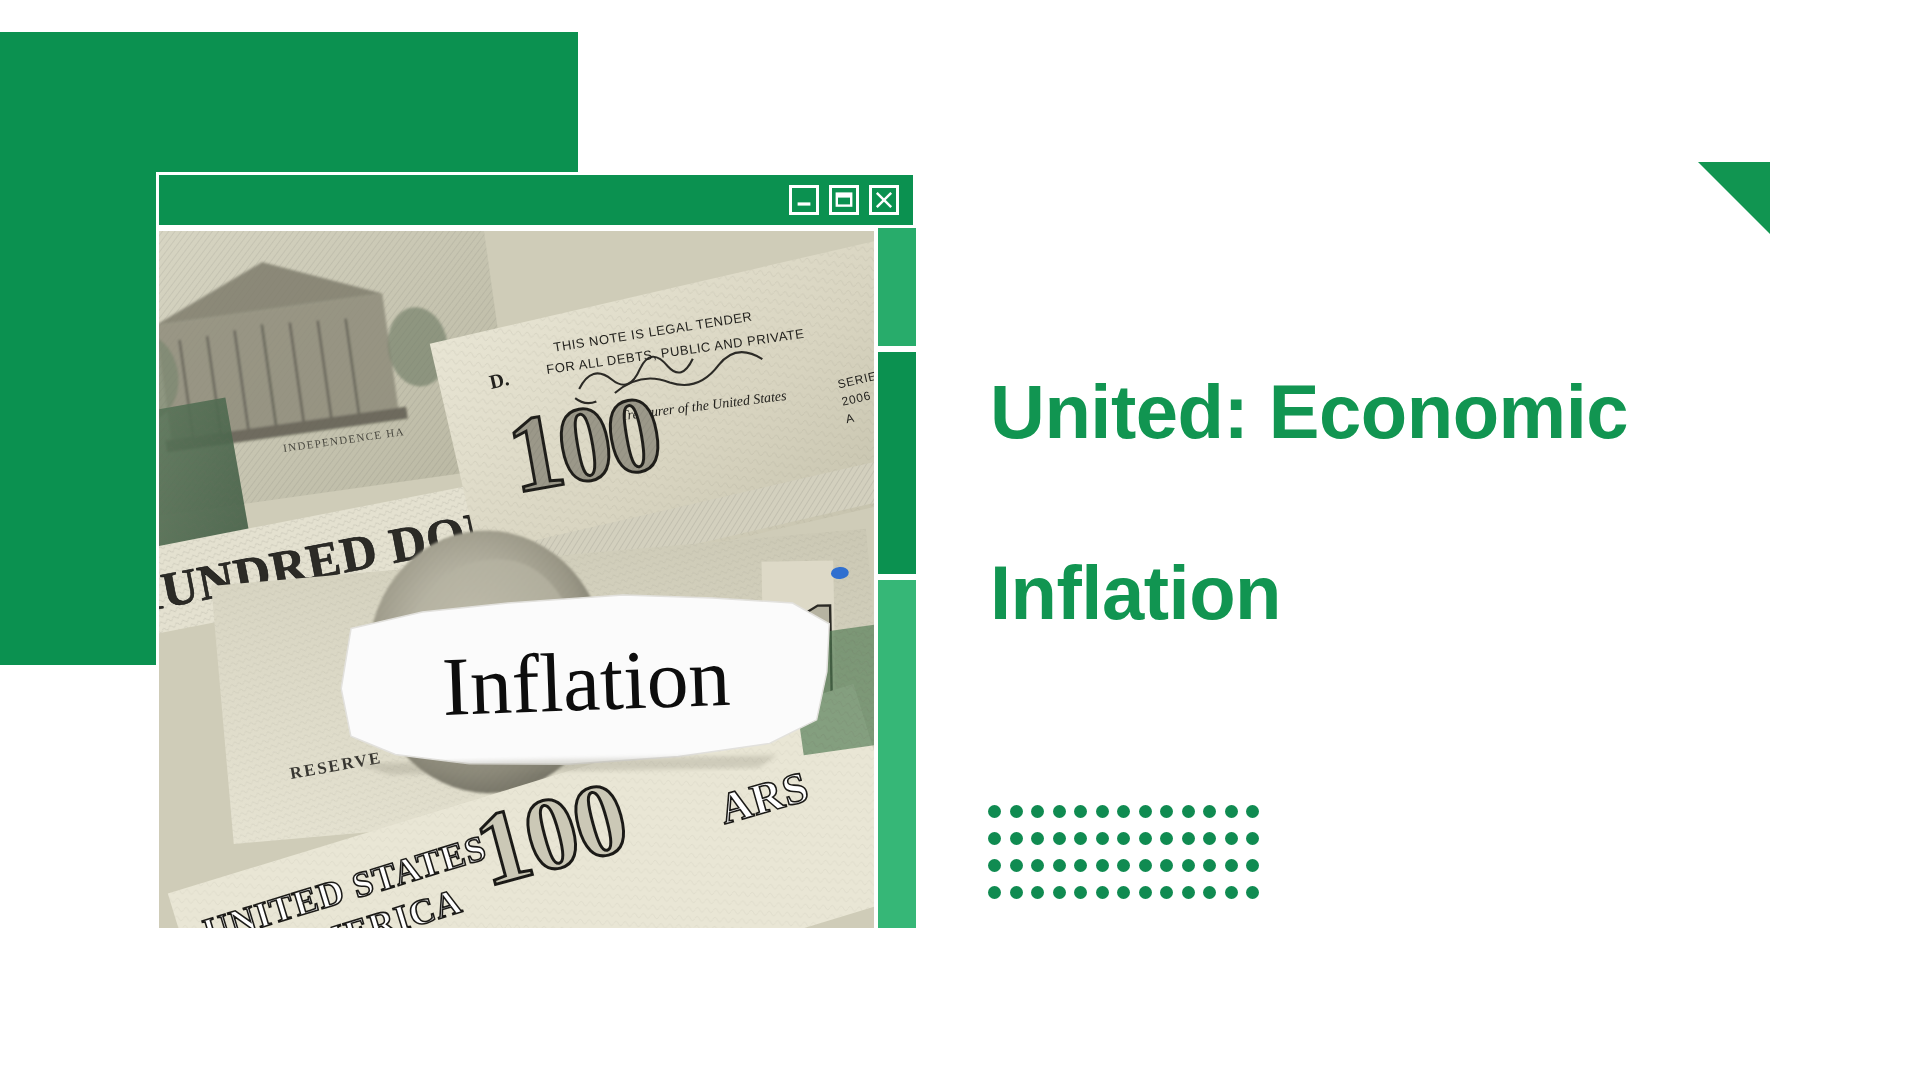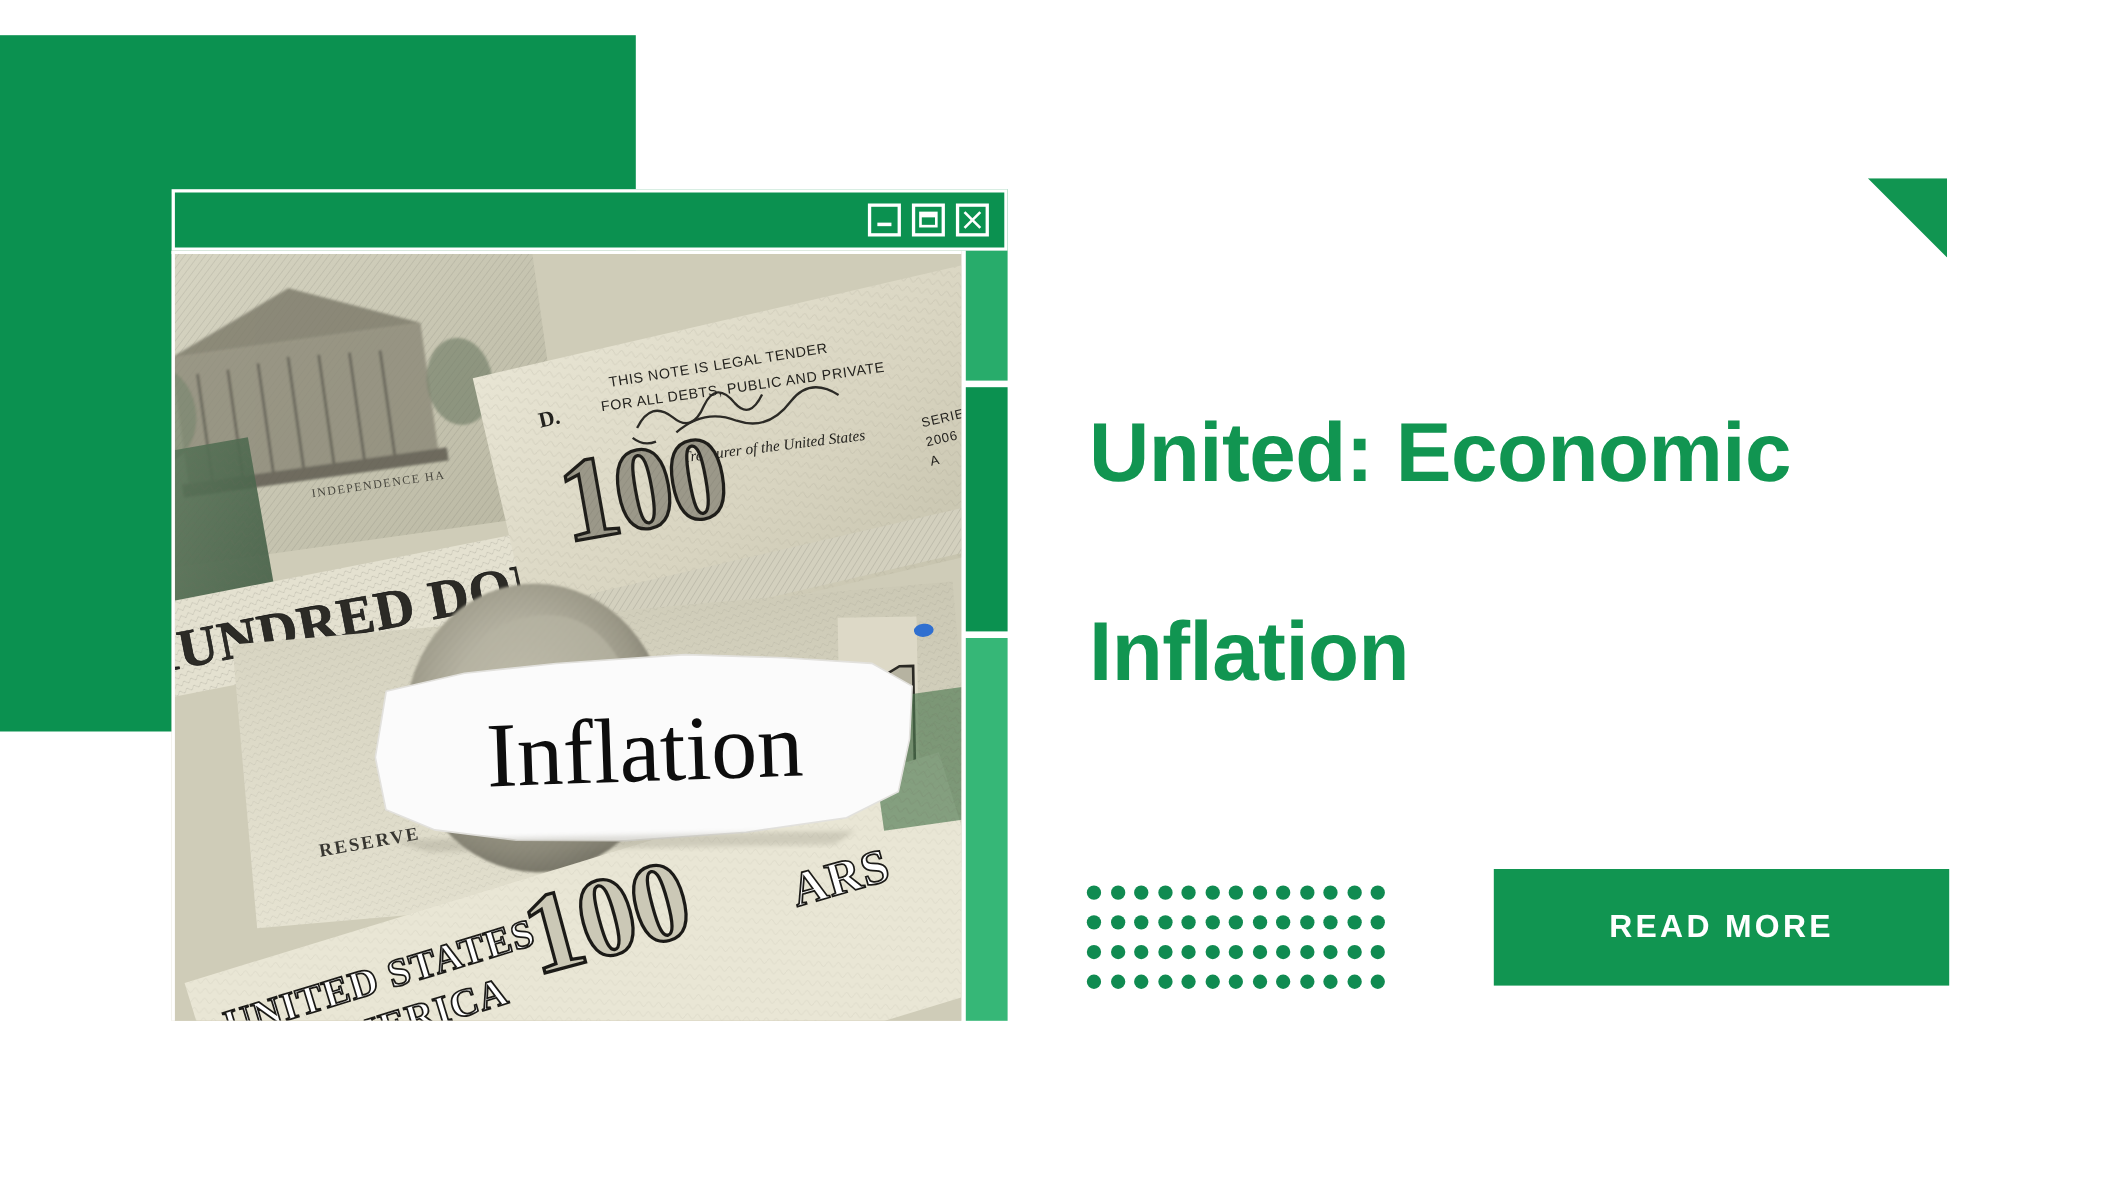--- a/index.html
+++ b/index.html
@@ -476,17 +476,16 @@
         <span class="dot" style="background: rgb(16, 139, 81);"></span>
         <span class="dot" style="background: rgb(16, 139, 81);"></span>
         <span class="dot" style="background: rgb(16, 139, 81);"></span>
         <span class="dot" style="background: rgb(16, 139, 81);"></span>
         <span class="dot" style="background: rgb(16, 139, 81);"></span>
         <span class="dot" style="background: rgb(16, 139, 81);"></span>
         <span class="dot" style="background: rgb(16, 139, 81);"></span>
         <span class="dot" style="background: rgb(16, 139, 81);"></span>
       </div>
 
-    <button class="read-more">READ MORE</button>
 
   </div>
 
 </div>
 
 </body></html>

